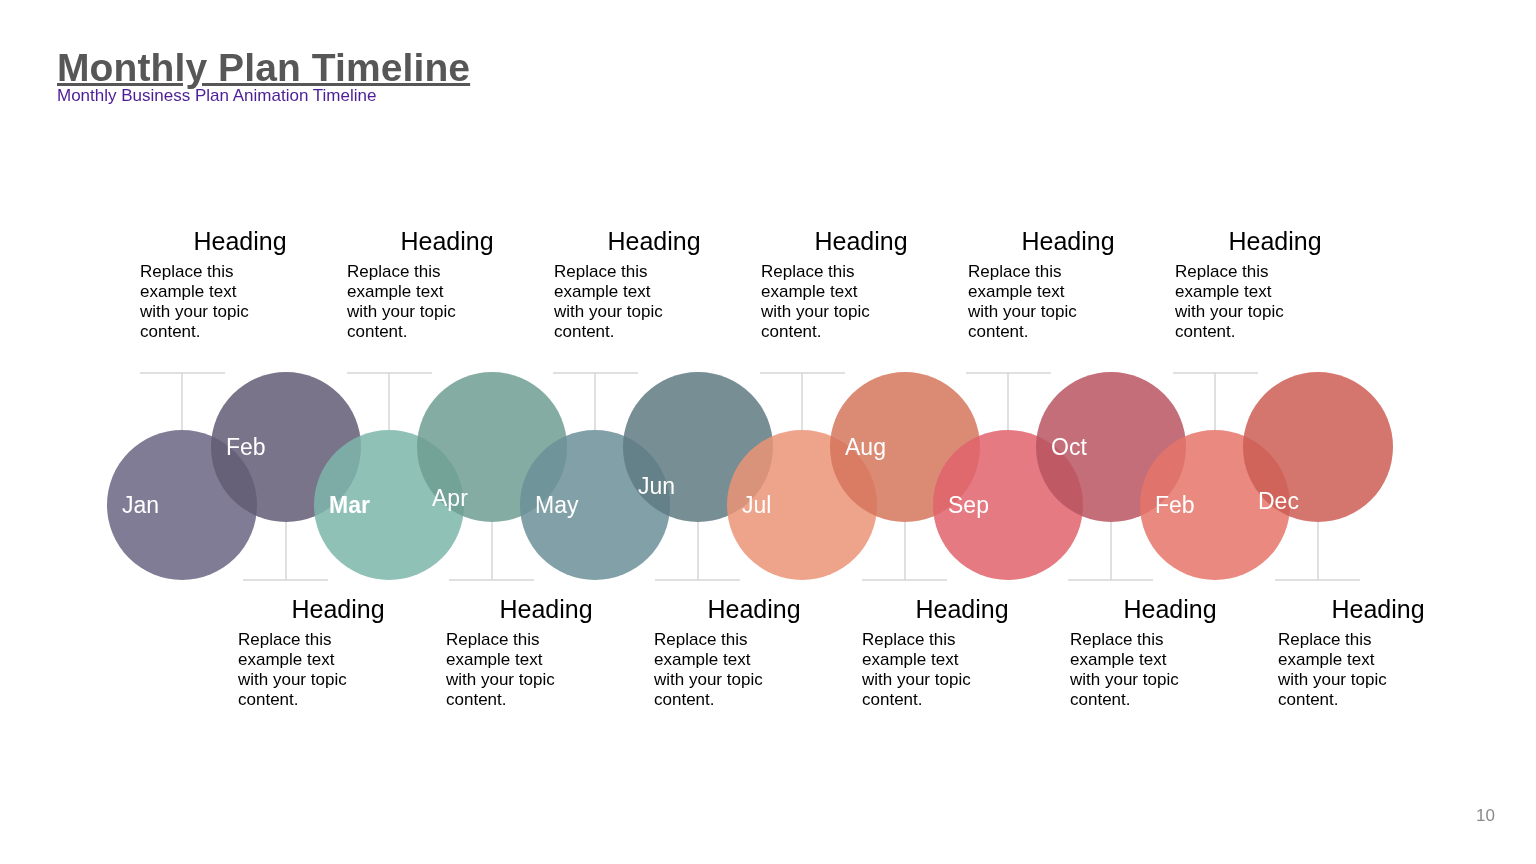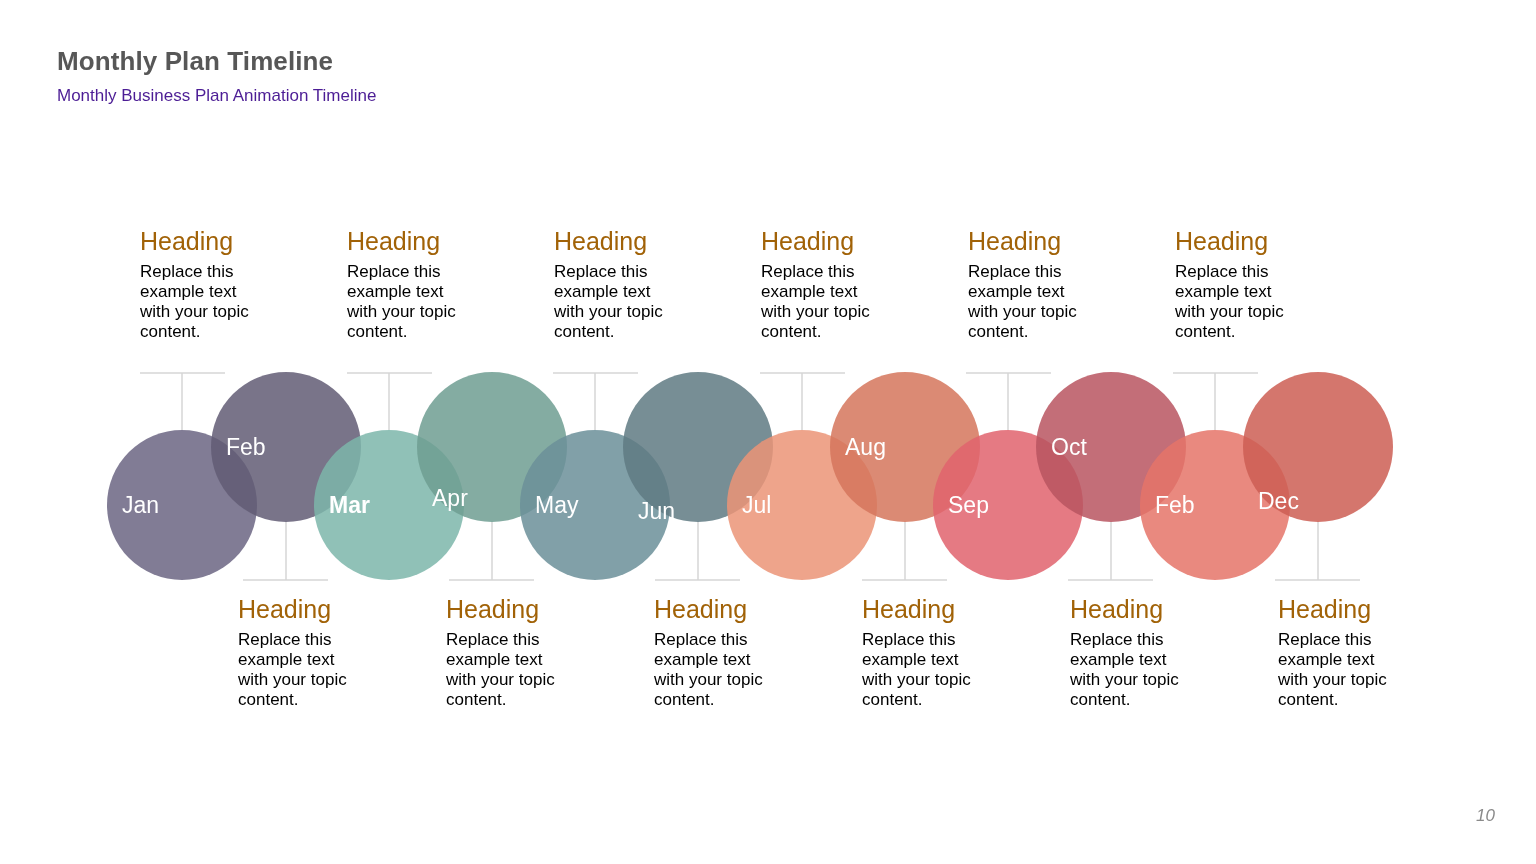--- a/index.html
+++ b/index.html
@@ -1,23 +1,23 @@
 <!DOCTYPE html>
 <html><head>
 <meta charset="utf-8">
 <style>
   html, body { margin:0; padding:0; background:#ffffff; }
   body { width:1536px; height:864px; position:relative; overflow:hidden;
          font-family:"Liberation Sans", "DejaVu Sans", sans-serif; }
-  .title { position:absolute; left:57px; top:46px; font-size:26px; font-weight:bold; color:#575757; letter-spacing:0.1px; }
+  .title { position:absolute; left:57px; top:46px; font-size:39px; font-weight:bold; color:#575757; letter-spacing:0.1px;text-decoration:underline; }
   .subtitle { position:absolute; left:57px; top:86px; font-size:17px; color:#4c1d95; }
-  .page-num { position:absolute; left:1476px; top:806px; font-size:17px; color:#8a8a8a;font-style:italic; }
+  .page-num { position:absolute; left:1476px; top:806px; font-size:17px; color:#8a8a8a; }
   svg.diagram { position:absolute; left:0; top:0; }
   .info { position:absolute; width:200px; color:#8e8e8e; }
-  .info .h { font-size:25px; line-height:30px; color:#a16207; }
+  .info .h { font-size:25px; line-height:30px; color:#000000;text-align:center; }
   .info .b { font-size:17px; line-height:20px; margin-top:6px; color:#000000; }
   .month-label { position:absolute; width:120px; margin-left:-60px; text-align:left; color:#ffffff; font-size:23px; line-height:28px; margin-top:-14px; }
 </style>
 </head>
 <body>
 
 <div class="title">Monthly Plan Timeline</div>
 <div class="subtitle">Monthly Business Plan Animation Timeline</div>
 
 <svg class="diagram" width="1536" height="864" viewBox="0 0 1536 864" xmlns="http://www.w3.org/2000/svg">
@@ -62,21 +62,21 @@
       <circle cx="1318" cy="447" r="75" fill="#cc5e54" fill-opacity="0.85"></circle>
     </g>
 </svg>
 
 <div id="labels">
     <div class="month-label" style="left: 182px; top: 505px;">Jan</div>
     <div class="month-label" style="left: 286px; top: 447px;">Feb</div>
     <div class="month-label" style="left: 389px; top: 505px; font-weight: bold;">Mar</div>
     <div class="month-label" style="left: 492px; top: 447px; margin-top: 37px;">Apr</div>
     <div class="month-label" style="left: 595px; top: 505px;">May</div>
-    <div class="month-label" style="left: 698px; top: 466px; margin-top: 31px;">Jun</div>
+    <div class="month-label" style="left: 698px; top: 441px; margin-top: 31px;">Jun</div>
     <div class="month-label" style="left: 802px; top: 505px;">Jul</div>
     <div class="month-label" style="left: 905px; top: 447px;">Aug</div>
     <div class="month-label" style="left: 1008px; top: 505px;">Sep</div>
     <div class="month-label" style="left: 1111px; top: 447px;">Oct</div>
     <div class="month-label" style="left: 1215px; top: 505px;">Feb</div>
     <div class="month-label" style="left: 1318px; top: 447px; margin-top: 40px;">Dec</div>
   </div>
 
 <div class="info" style="left:140px; top:226px;">
   <div class="h">Heading</div>

